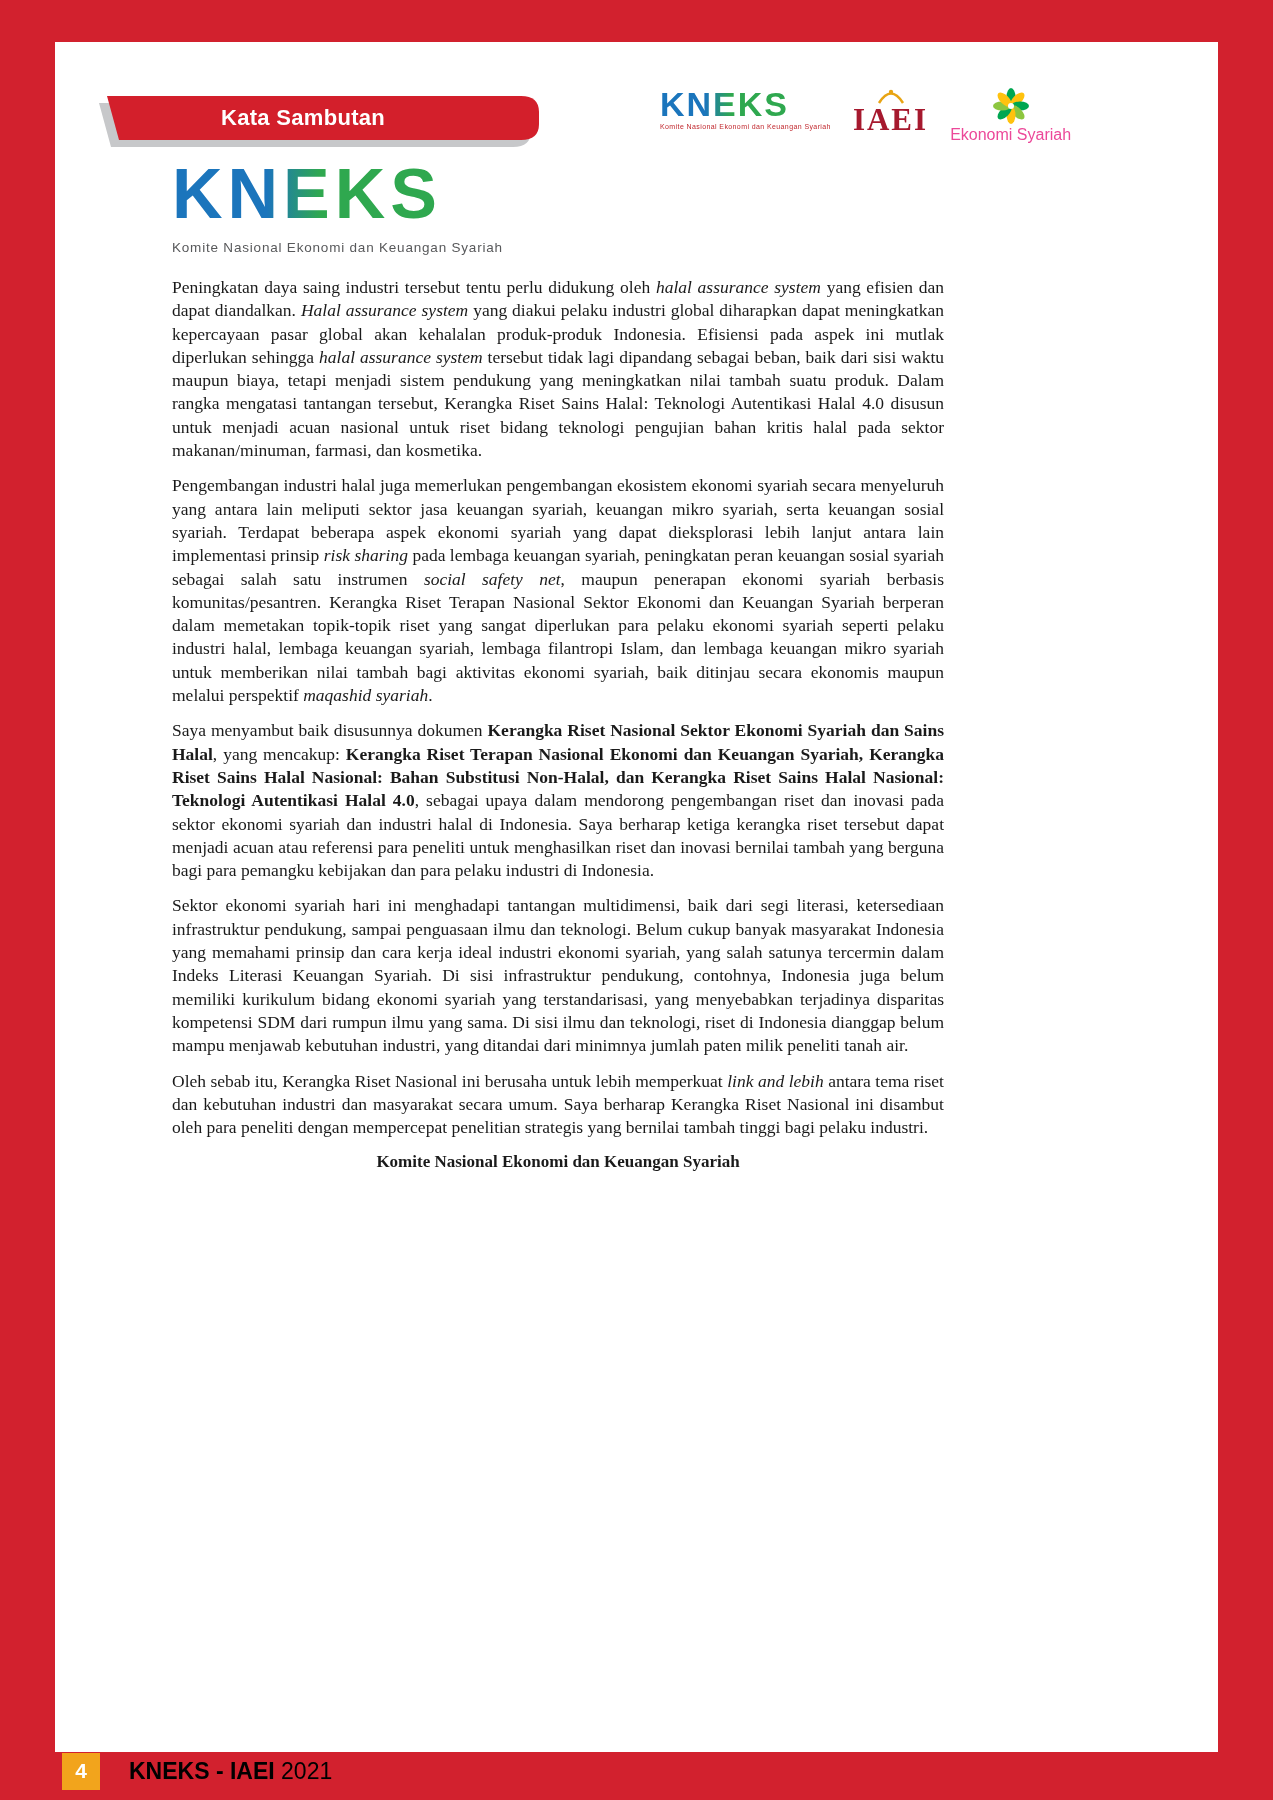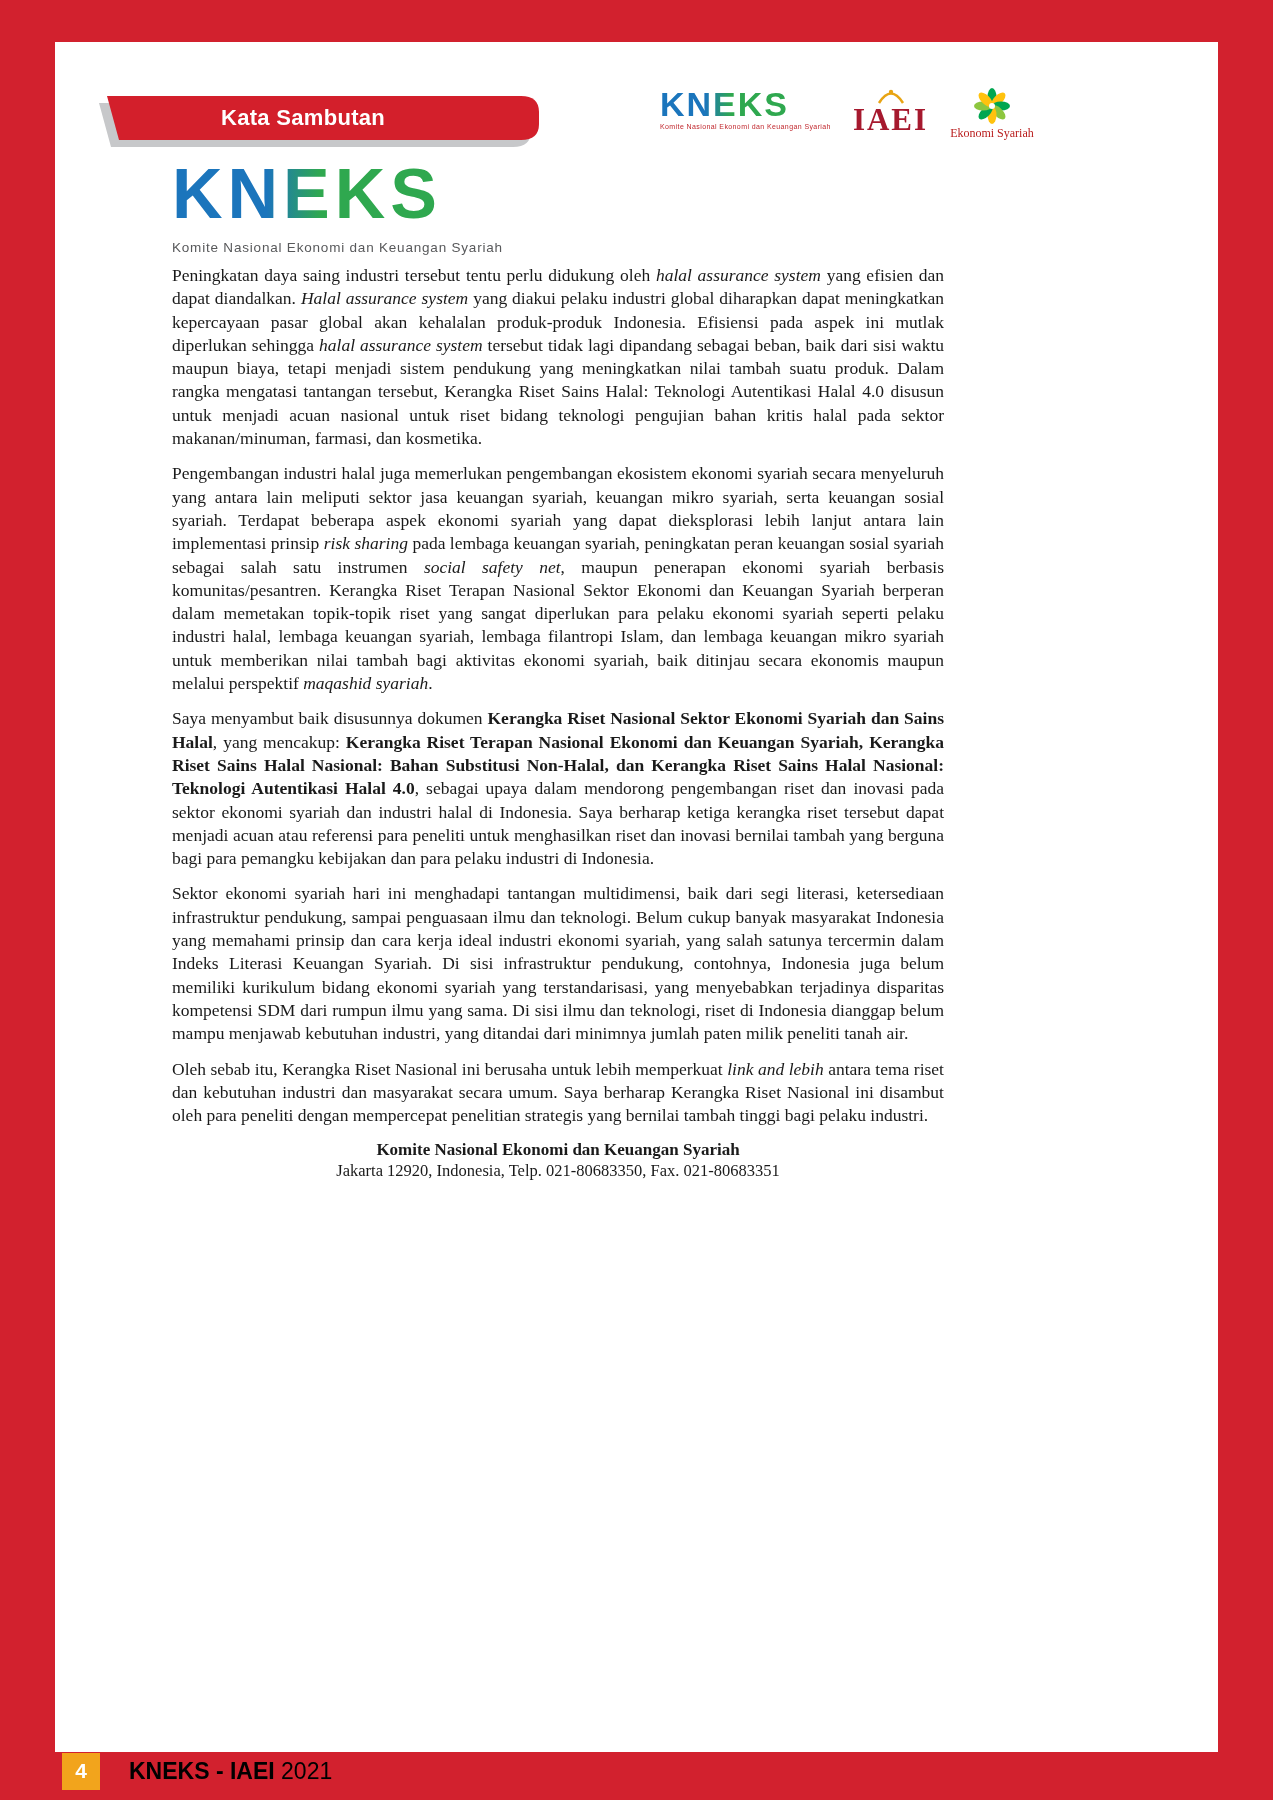--- a/index.html
+++ b/index.html
@@ -33,38 +33,38 @@
     font-family:"Liberation Sans", sans-serif; font-size:7px;
     color:#c1272d; letter-spacing:0.4px; margin-top:1px;
   }
   .logo-iaei { display:flex; flex-direction:column; align-items:center; margin-top:2px; }
   .logo-iaei .iaei-text {
     font-family:"Liberation Serif", serif; font-weight:bold;
     font-size:31px; color:#a6192e; letter-spacing:2px; line-height:1;
   }
   .logo-es { display:flex; flex-direction:column; align-items:center; margin-top:2px; }
   .logo-es .es-text {
-    font-family:Liberation Serif, serif; font-size:12px;
-    color:#b91c1c; margin-top:2px;
+    font-family:Liberation Sans, sans-serif; font-size:16px;
+    color:#ec4899; margin-top:2px;
   }
 
   
   .logo-block { position:absolute; left:117px; top:112px; }
   .logo-block .tagline {
     font-family:"Liberation Sans", sans-serif; font-size:13.5px;
     color:#58595b; letter-spacing:0.8px; margin-top:4px;
   }
 
   
   .content {
     position:absolute; left:117px; top:222px; width:772px;
     font-size:17.5px; line-height:23.3px; color:#1a1a1a;
     text-align:justify;
   }
-  .content p { margin:0 0 12px 0; }
+  .content p { margin:12px 0 12px 0; }
   .it { font-style:italic; }
   .bd { font-weight:bold; }
 
   
   .footer-block { text-align:center; margin-top:10px; line-height:21px; }
   .footer-block .f1 { font-weight:bold; font-size:17px; }
   .footer-block .f2, .footer-block .f3 { font-size:16.5px; }
 
   
   .bottom-bar {
@@ -158,21 +158,20 @@
       <div>
           <p><span>Peningkatan daya saing industri tersebut tentu perlu didukung oleh </span><span class="it">halal assurance system</span><span> yang efisien dan dapat diandalkan. </span><span class="it">Halal assurance system</span><span> yang diakui pelaku industri global diharapkan dapat meningkatkan kepercayaan pasar global akan kehalalan produk-produk Indonesia. Efisiensi pada aspek ini mutlak diperlukan sehingga </span><span class="it">halal assurance system</span><span> tersebut tidak lagi dipandang sebagai beban, baik dari sisi waktu maupun biaya, tetapi menjadi sistem pendukung yang meningkatkan nilai tambah suatu produk. Dalam rangka mengatasi tantangan tersebut, Kerangka Riset Sains Halal: Teknologi Autentikasi Halal 4.0 disusun untuk menjadi acuan nasional untuk riset bidang teknologi pengujian bahan kritis halal pada sektor makanan/minuman, farmasi, dan kosmetika.</span></p>
           <p><span>Pengembangan industri halal juga memerlukan pengembangan ekosistem ekonomi syariah secara menyeluruh yang antara lain meliputi sektor jasa keuangan syariah, keuangan mikro syariah, serta keuangan sosial syariah. Terdapat beberapa aspek ekonomi syariah yang dapat dieksplorasi lebih lanjut antara lain implementasi prinsip </span><span class="it">risk sharing</span><span> pada lembaga keuangan syariah, peningkatan peran keuangan sosial syariah sebagai salah satu instrumen </span><span class="it">social safety net</span><span>, maupun penerapan ekonomi syariah berbasis komunitas/pesantren. Kerangka Riset Terapan Nasional Sektor Ekonomi dan Keuangan Syariah berperan dalam memetakan topik-topik riset yang sangat diperlukan para pelaku ekonomi syariah seperti pelaku industri halal, lembaga keuangan syariah, lembaga filantropi Islam, dan lembaga keuangan mikro syariah untuk memberikan nilai tambah bagi aktivitas ekonomi syariah, baik ditinjau secara ekonomis maupun melalui perspektif </span><span class="it">maqashid syariah</span><span>.</span></p>
           <p><span>Saya menyambut baik disusunnya dokumen </span><span class="bd">Kerangka Riset Nasional Sektor Ekonomi Syariah dan Sains Halal</span><span>, yang mencakup: </span><span class="bd">Kerangka Riset Terapan Nasional Ekonomi dan Keuangan Syariah, Kerangka Riset Sains Halal Nasional: Bahan Substitusi Non-Halal, dan Kerangka Riset Sains Halal Nasional: Teknologi Autentikasi Halal 4.0</span><span>, sebagai upaya dalam mendorong pengembangan riset dan inovasi pada sektor ekonomi syariah dan industri halal di Indonesia. Saya berharap ketiga kerangka riset tersebut dapat menjadi acuan atau referensi para peneliti untuk menghasilkan riset dan inovasi bernilai tambah yang berguna bagi para pemangku kebijakan dan para pelaku industri di Indonesia.</span></p>
           <p><span>Sektor ekonomi syariah hari ini menghadapi tantangan multidimensi, baik dari segi literasi, ketersediaan infrastruktur pendukung, sampai penguasaan ilmu dan teknologi. Belum cukup banyak masyarakat Indonesia yang memahami prinsip dan cara kerja ideal industri ekonomi syariah, yang salah satunya tercermin dalam Indeks Literasi Keuangan Syariah. Di sisi infrastruktur pendukung, contohnya, Indonesia juga belum memiliki kurikulum bidang ekonomi syariah yang terstandarisasi, yang menyebabkan terjadinya disparitas kompetensi SDM dari rumpun ilmu yang sama. Di sisi ilmu dan teknologi, riset di Indonesia dianggap belum mampu menjawab kebutuhan industri, yang ditandai dari minimnya jumlah paten milik peneliti tanah air.</span></p>
           <p><span>Oleh sebab itu, Kerangka Riset Nasional ini berusaha untuk lebih memperkuat </span><span class="it">link and lebih</span><span> antara tema riset dan kebutuhan industri dan masyarakat secara umum. Saya berharap Kerangka Riset Nasional ini disambut oleh para peneliti dengan mempercepat penelitian strategis yang bernilai tambah tinggi bagi pelaku industri.</span></p>
         </div>
 
       <div class="footer-block">
         <div class="f1">Komite Nasional Ekonomi dan Keuangan Syariah</div>
-        <div class="f3">Jakarta 12920, Indonesia, Telp. 021-80683350, Fax. 021-80683351</div>
       </div>
     </div>
 
   </div>
 
   <div class="bottom-bar">
     <div class="page-num-box">
       <span>4</span>
     </div>
     <div class="bar-label">

